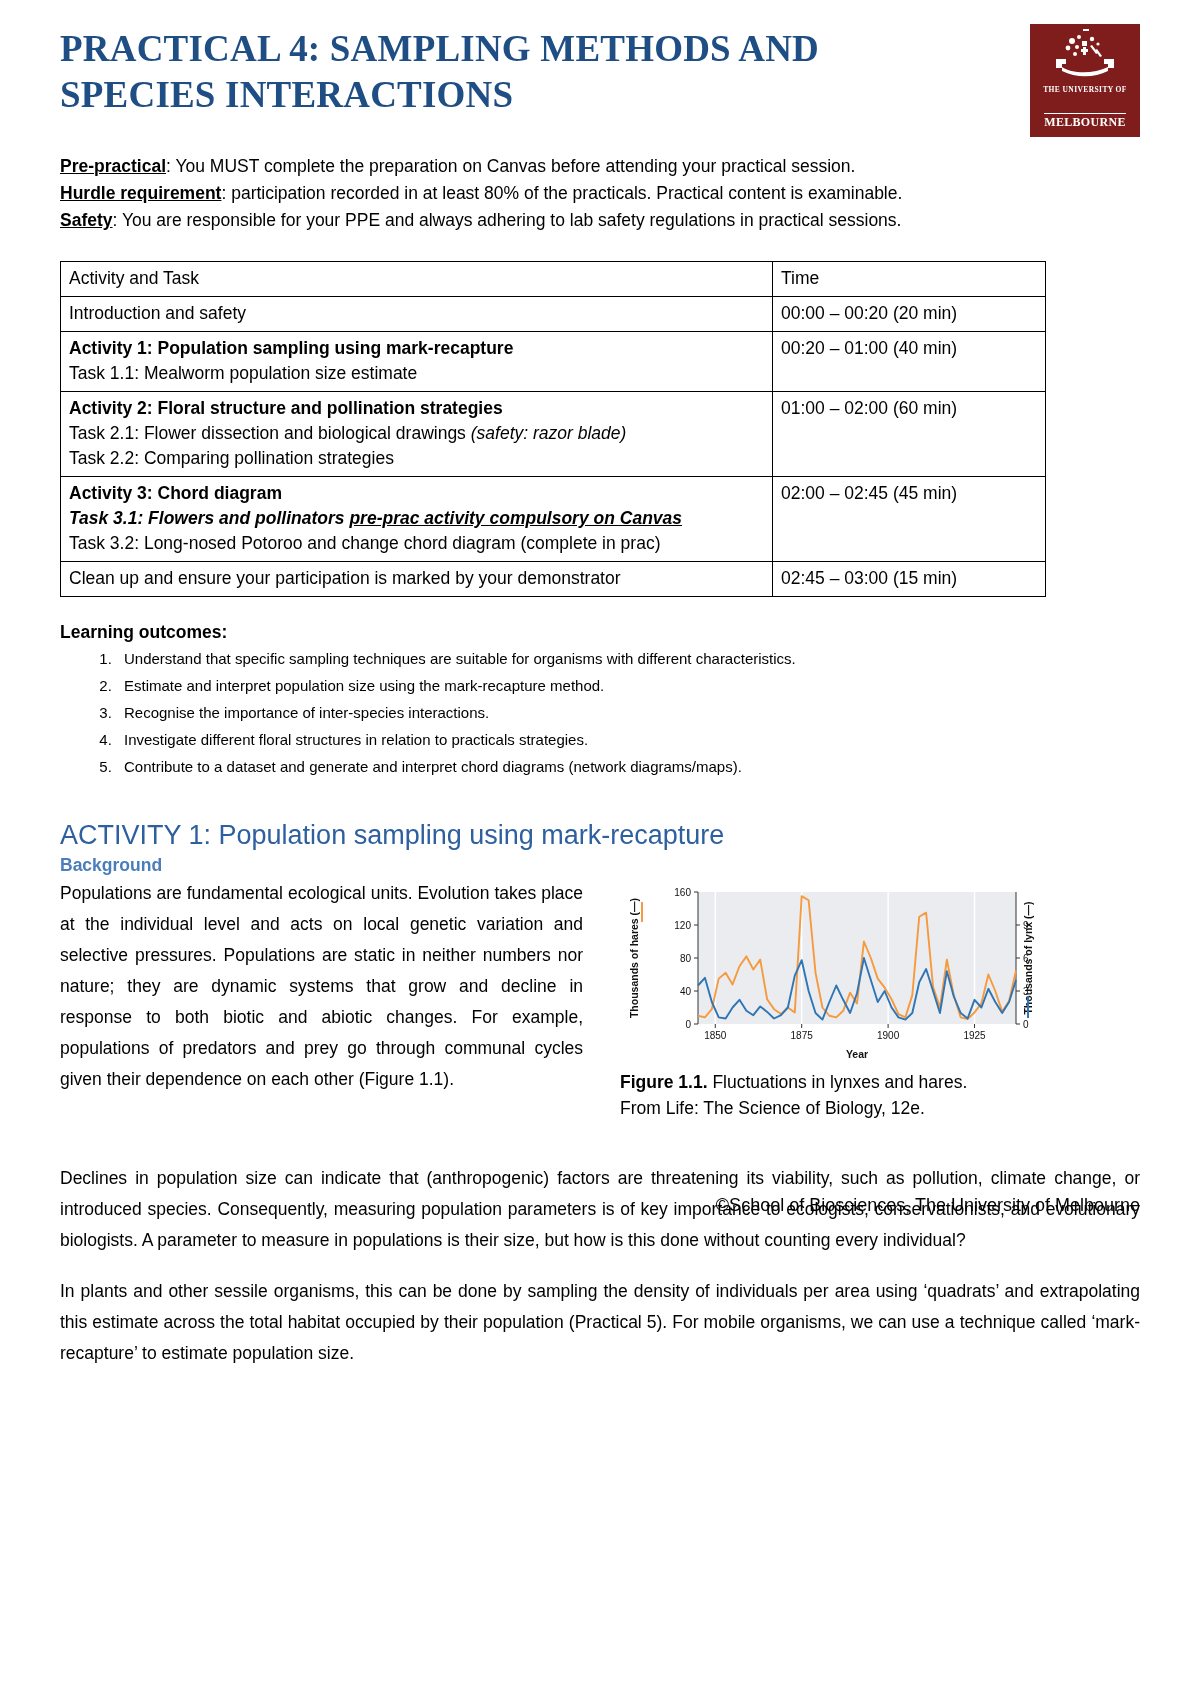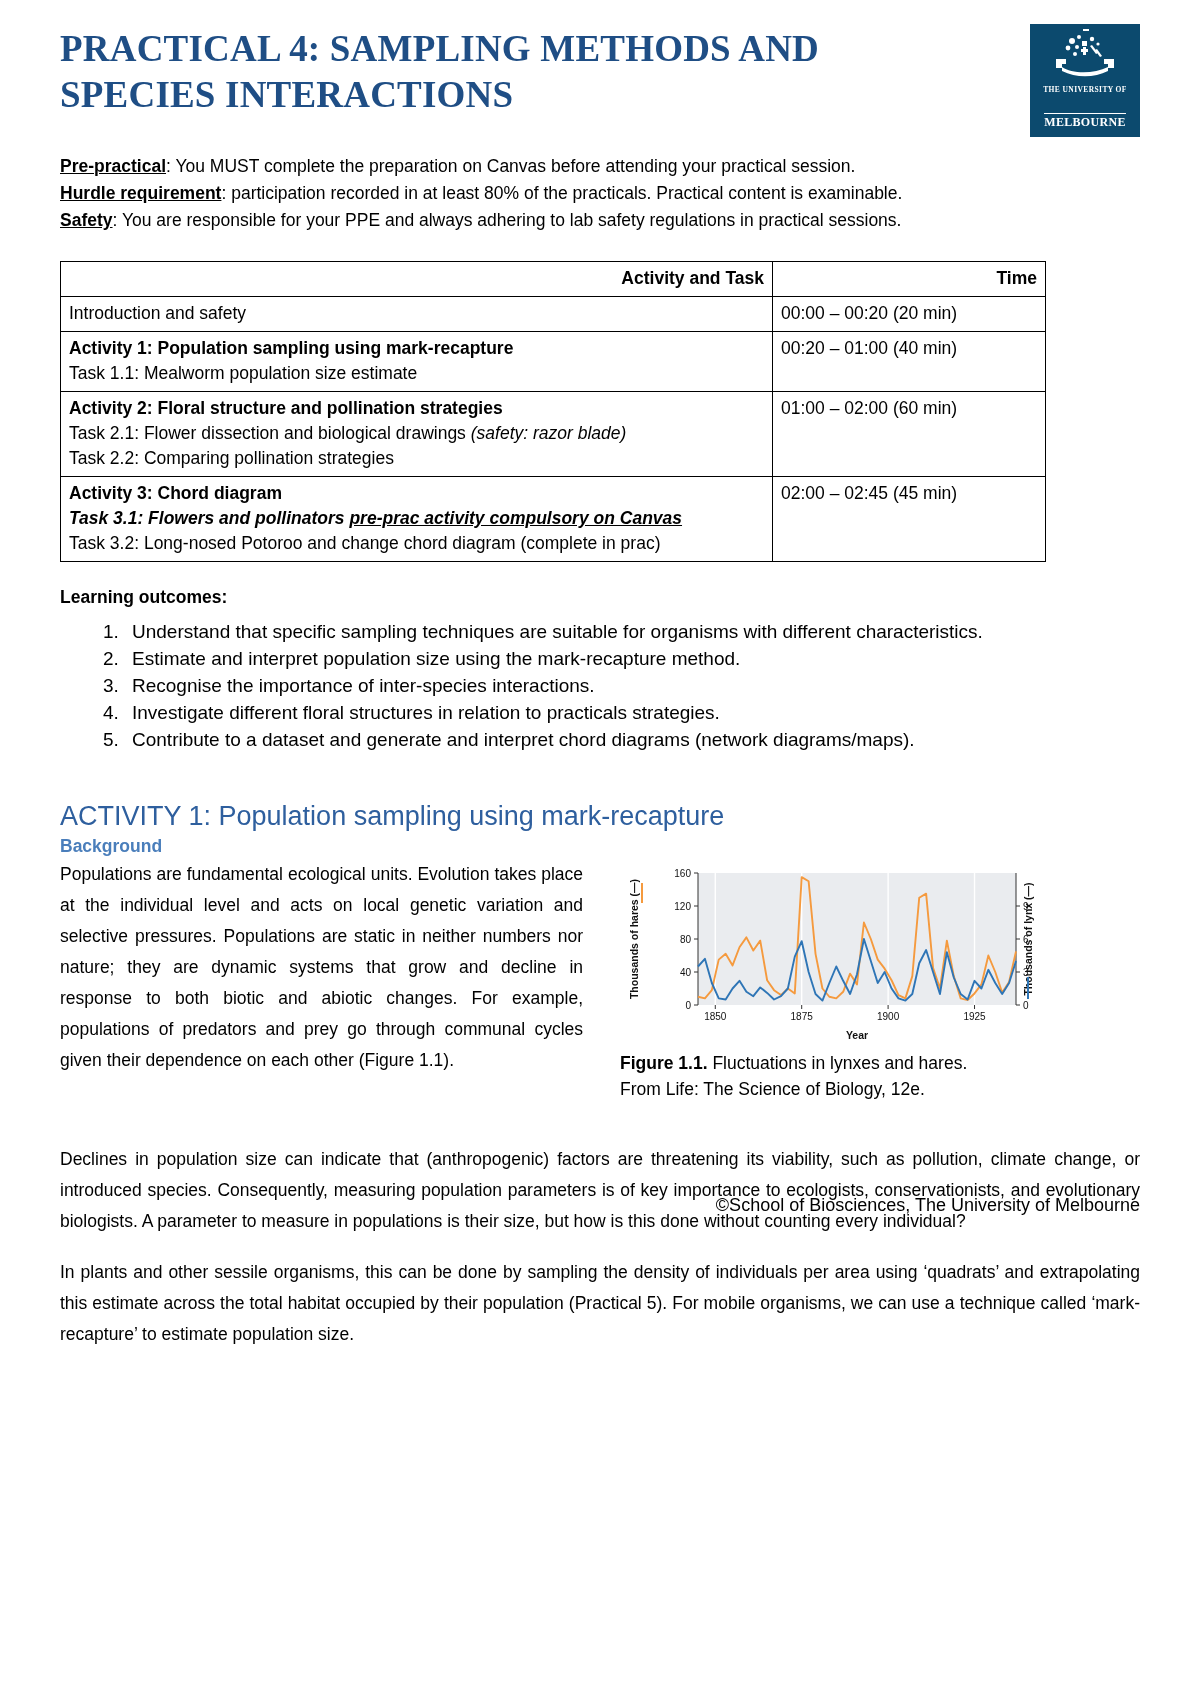--- a/index.html
+++ b/index.html
@@ -22,21 +22,21 @@
     font-size:37px;
     line-height:46px;
     letter-spacing:0.2px;
     color:#1F4E85;
     max-width:830px;
     margin:0;
   }
   .logo {
     position:absolute; right:60px; top:24px;
     width:110px; height:113px;
-    background:#0c4a6e;
+    background:#7f1d1d;
     display:flex; flex-direction:column;
     align-items:center; justify-content:flex-end;
     padding-bottom:8px;
   }
   .logo .crest { width:74px; height:56px; margin-bottom:2px; }
   .logo .l1 {
     color:#fff; font-size:7.5px; font-weight:bold; letter-spacing:0.4px;
     font-family:"Liberation Serif", serif; line-height:9px;
   }
   .logo .l2 {
@@ -64,33 +64,33 @@
     table-layout:fixed;
   }
   table.sched td {
     border:1.3px solid #000;
     padding:4px 8px 5px 8px;
     vertical-align:top;
     line-height:25px;
   }
   table.sched td.c1 { width:712px; }
   table.sched td.c2 { width:273px; }
-  table.sched tr.head td { font-weight:bold;text-align:right; }
+  table.sched tr.head td { font-weight:normal; }
   .b { font-weight:bold; }
   .it { font-style:italic;margin-top:48px; }
   .bi { font-weight:bold; font-style:italic; }
   .u { text-decoration:underline; }
   .cell-line { display:block; }
 
   
   .lo { padding:22px 60px 0 60px; }
   .lo-title { font-weight:bold; font-size:17.5px; line-height:26px; }
   ol.lo-list {
-    margin:8px; padding-left:56px;
-    font-size:19px; line-height:27px;
+    margin:0; padding-left:56px;
+    font-size:15px; line-height:27px;
   }
   ol.lo-list li { padding-left:8px; }
   ol.lo-list li.justify { text-align:justify; padding-right:32px; }
 
   
   .act { padding:38px 60px 0 60px; }
   .act-h1 {
     color:#2E5F9E;
     font-size:27px;
     line-height:34px;
@@ -216,20 +216,26 @@
 
         <tr>
           <td class="c1">
             <span class="cell-line b">Activity 3: Chord diagram</span>
             <span class="cell-line bi"><span>Task 3.1: Flowers and pollinators </span><span class="u">pre-prac activity compulsory on Canvas</span></span>
             <span class="cell-line">Task 3.2: Long-nosed Potoroo and change chord diagram (complete in prac)</span>
           </td>
           <td class="c2">02:00 – 02:45 (45 min)</td>
         </tr>
 
+        <tr>
+          <td class="c1">
+            <span class="cell-line">Clean up and ensure your participation is marked by your demonstrator</span>
+          </td>
+          <td class="c2">02:45 – 03:00 (15 min)</td>
+        </tr>
       </tbody>
     </table>
   </div>
 
   <div class="lo">
     <div class="lo-title">Learning outcomes:</div>
     <ol class="lo-list">
       <li class="justify">Understand that specific sampling techniques are suitable for organisms with different characteristics.</li>
       <li>Estimate and interpret population size using the mark-recapture method.</li>
       <li>Recognise the importance of inter-species interactions.</li>

